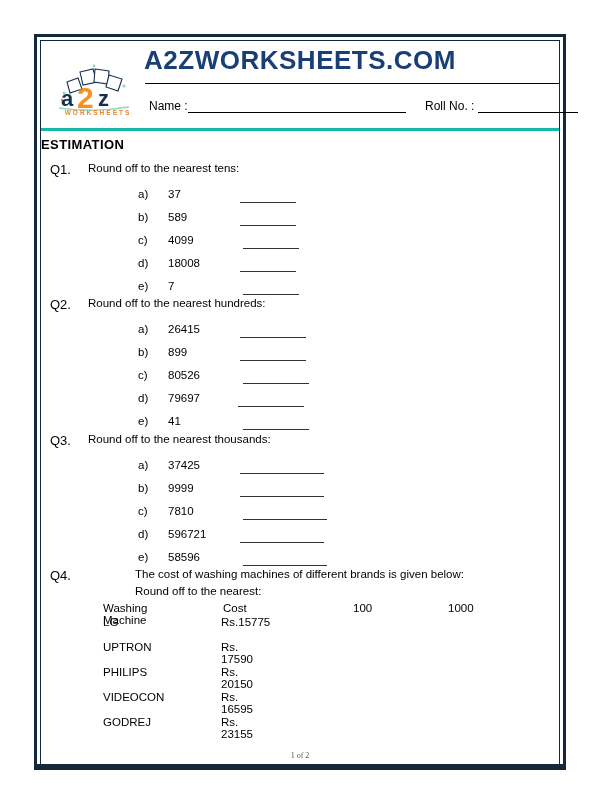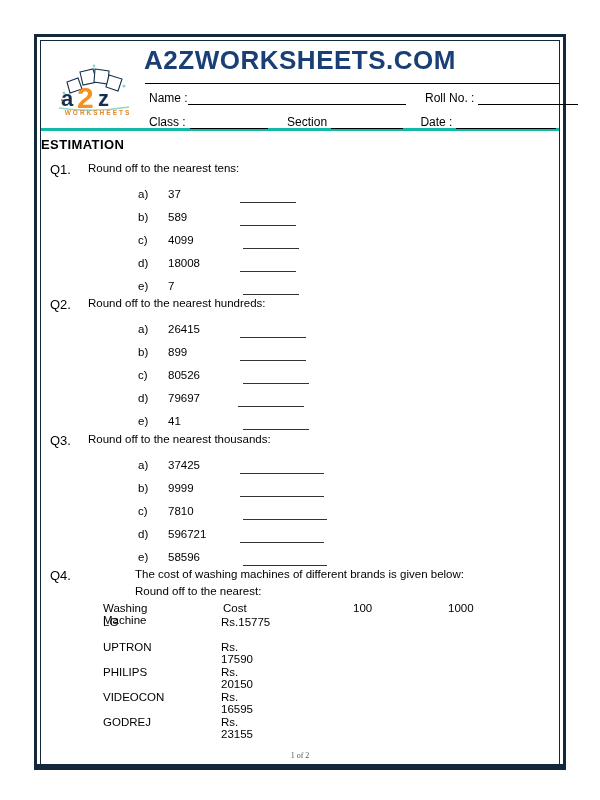--- a/index.html
+++ b/index.html
@@ -101,21 +101,21 @@
   }
 
   
   .field-row {
     position: absolute;
     left: 108px;
     font-size: 12px;
     color: #000;
     white-space: nowrap;
   }
-  #row-name { top: 50px; }
+  #row-name { top: 58px; }
   #row-class { top: 74px; }
   .fld-label { display: inline-block; }
   .fld-line {
     display: inline-block;
     border-bottom: 1px solid #000;
     height: 11px;
     vertical-align: bottom;
   }
 
   
@@ -225,25 +225,20 @@
       <path d="M6 45 Q40 50 76 44" stroke="#8fd6c8" stroke-width="1.6" fill="none"></path>
     </svg>
     <div class="logo-txt">WORKSHEETS</div>
   </div>
 
   <div class="field-row" id="row-name">
     <span class="fld-label">Name :</span><span class="fld-line" style="width:218px"></span>
     <span class="fld-label" style="margin-left:16px">Roll No. :</span><span class="fld-line" style="width:100px;margin-left:4px"></span>
   </div>
 
-  <div class="field-row" id="row-class">
-    <span class="fld-label">Class :</span><span class="fld-line" style="width:78px;margin-left:4px"></span>
-    <span class="fld-label" style="margin-left:16px">Section</span><span class="fld-line" style="width:72px;margin-left:4px"></span>
-    <span class="fld-label" style="margin-left:14px">Date :</span><span class="fld-line" style="width:100px;margin-left:4px"></span>
-  </div>
 </div>
 
 <div id="ws-heading">ESTIMATION</div>
 
 <div class="q-block" id="q1" style="top:162px">
   <div class="q-num">Q1.</div>
   <div class="q-prompt">Round off to the nearest tens:</div>
 
   <div class="item-row" style="top:26px">
     <span class="item-letter">a)</span>

